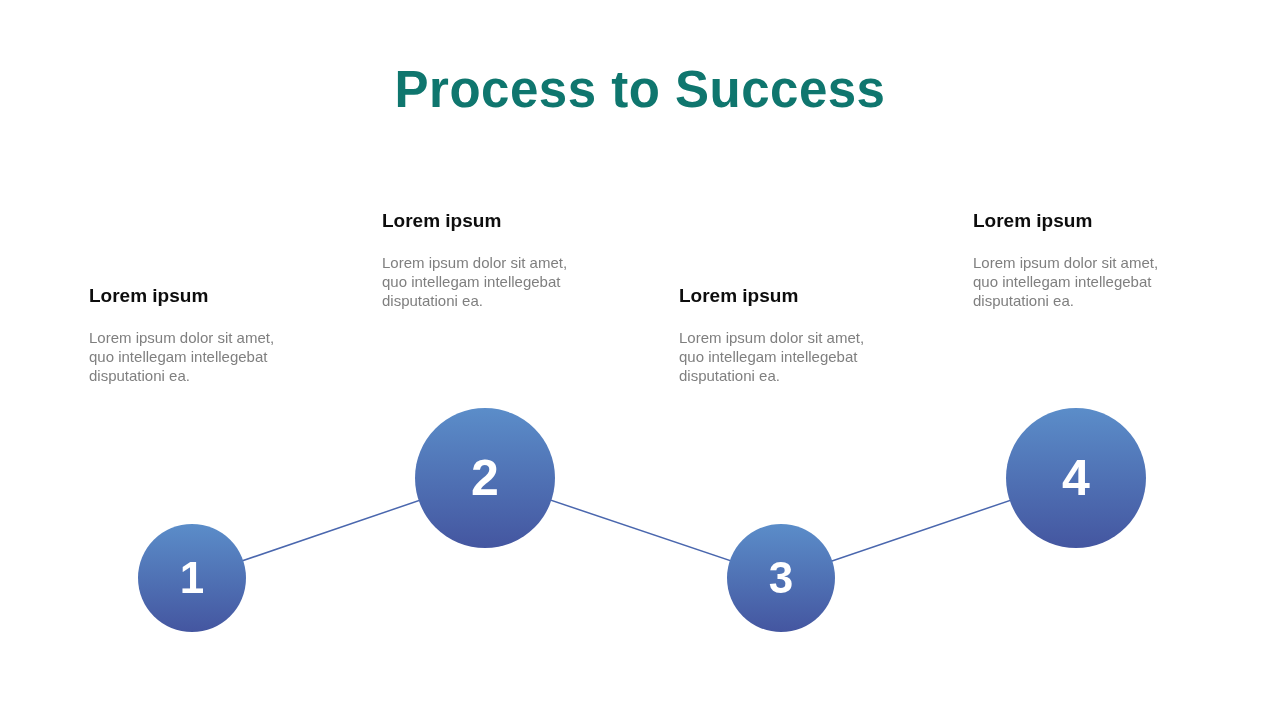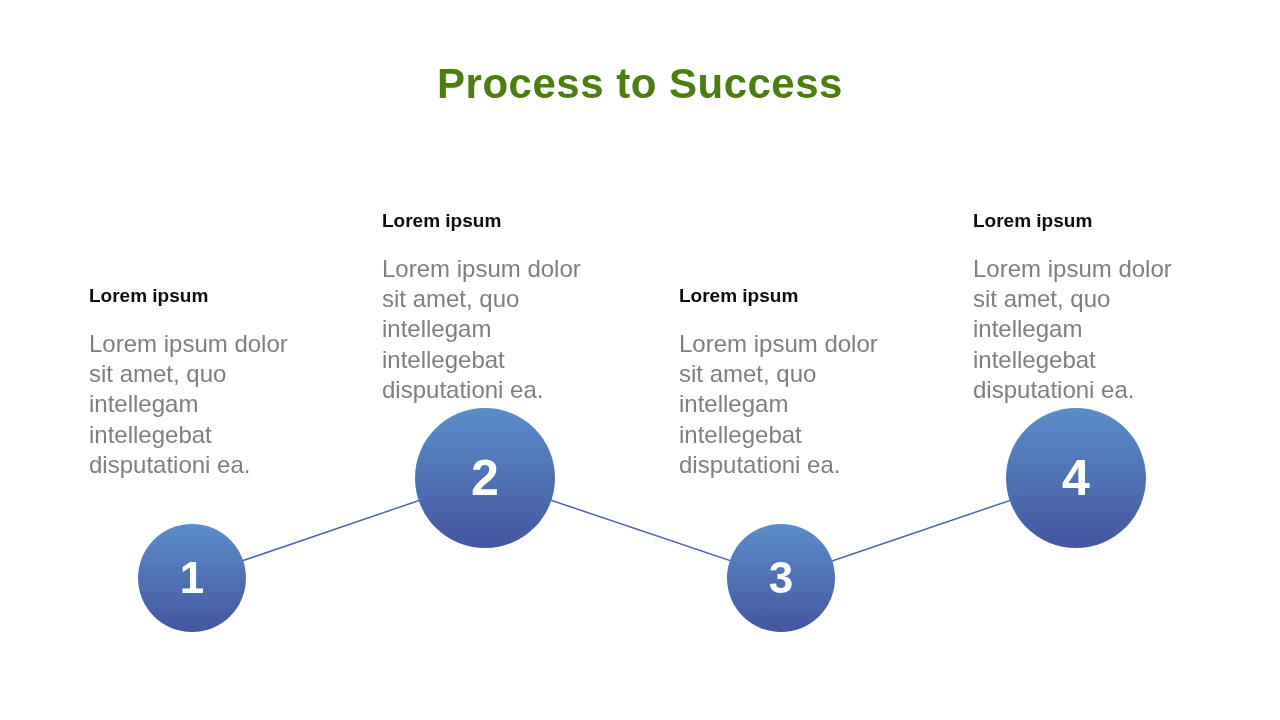--- a/index.html
+++ b/index.html
@@ -12,24 +12,24 @@
     overflow: hidden;
     font-family: "Liberation Sans", sans-serif;
   }
   .slide-title {
     position: absolute;
     top: 60px;
     left: 0;
     width: 1280px;
     margin: 0;
     text-align: center;
-    font-size: 42px;
+    font-size: 51px;
     font-weight: 800;
     letter-spacing: 0.5px;
-    color: #4d7c0f;
+    color: #0f766e;
   }
   .connectors {
     position: absolute;
     top: 0;
     left: 0;
     z-index: 1;
   }
   .step-circle {
     position: absolute;
     border-radius: 50%;
@@ -59,21 +59,21 @@
   .text-3 { left: 679px; top: 285px; }
   .text-4 { left: 973px; top: 210px; }
   .step-heading {
     margin: 0 0 22px 0;
     font-size: 19px;
     font-weight: 700;
     color: #0d0d0d;
   }
   .step-body {
     margin: 0;
-    font-size: 24px;
+    font-size: 15px;
     line-height: 1.26;
     font-weight: 400;
     color: #7f7f7f;
   }
 </style>
 </head>
 <body>
 
 <div class="slide">
 

